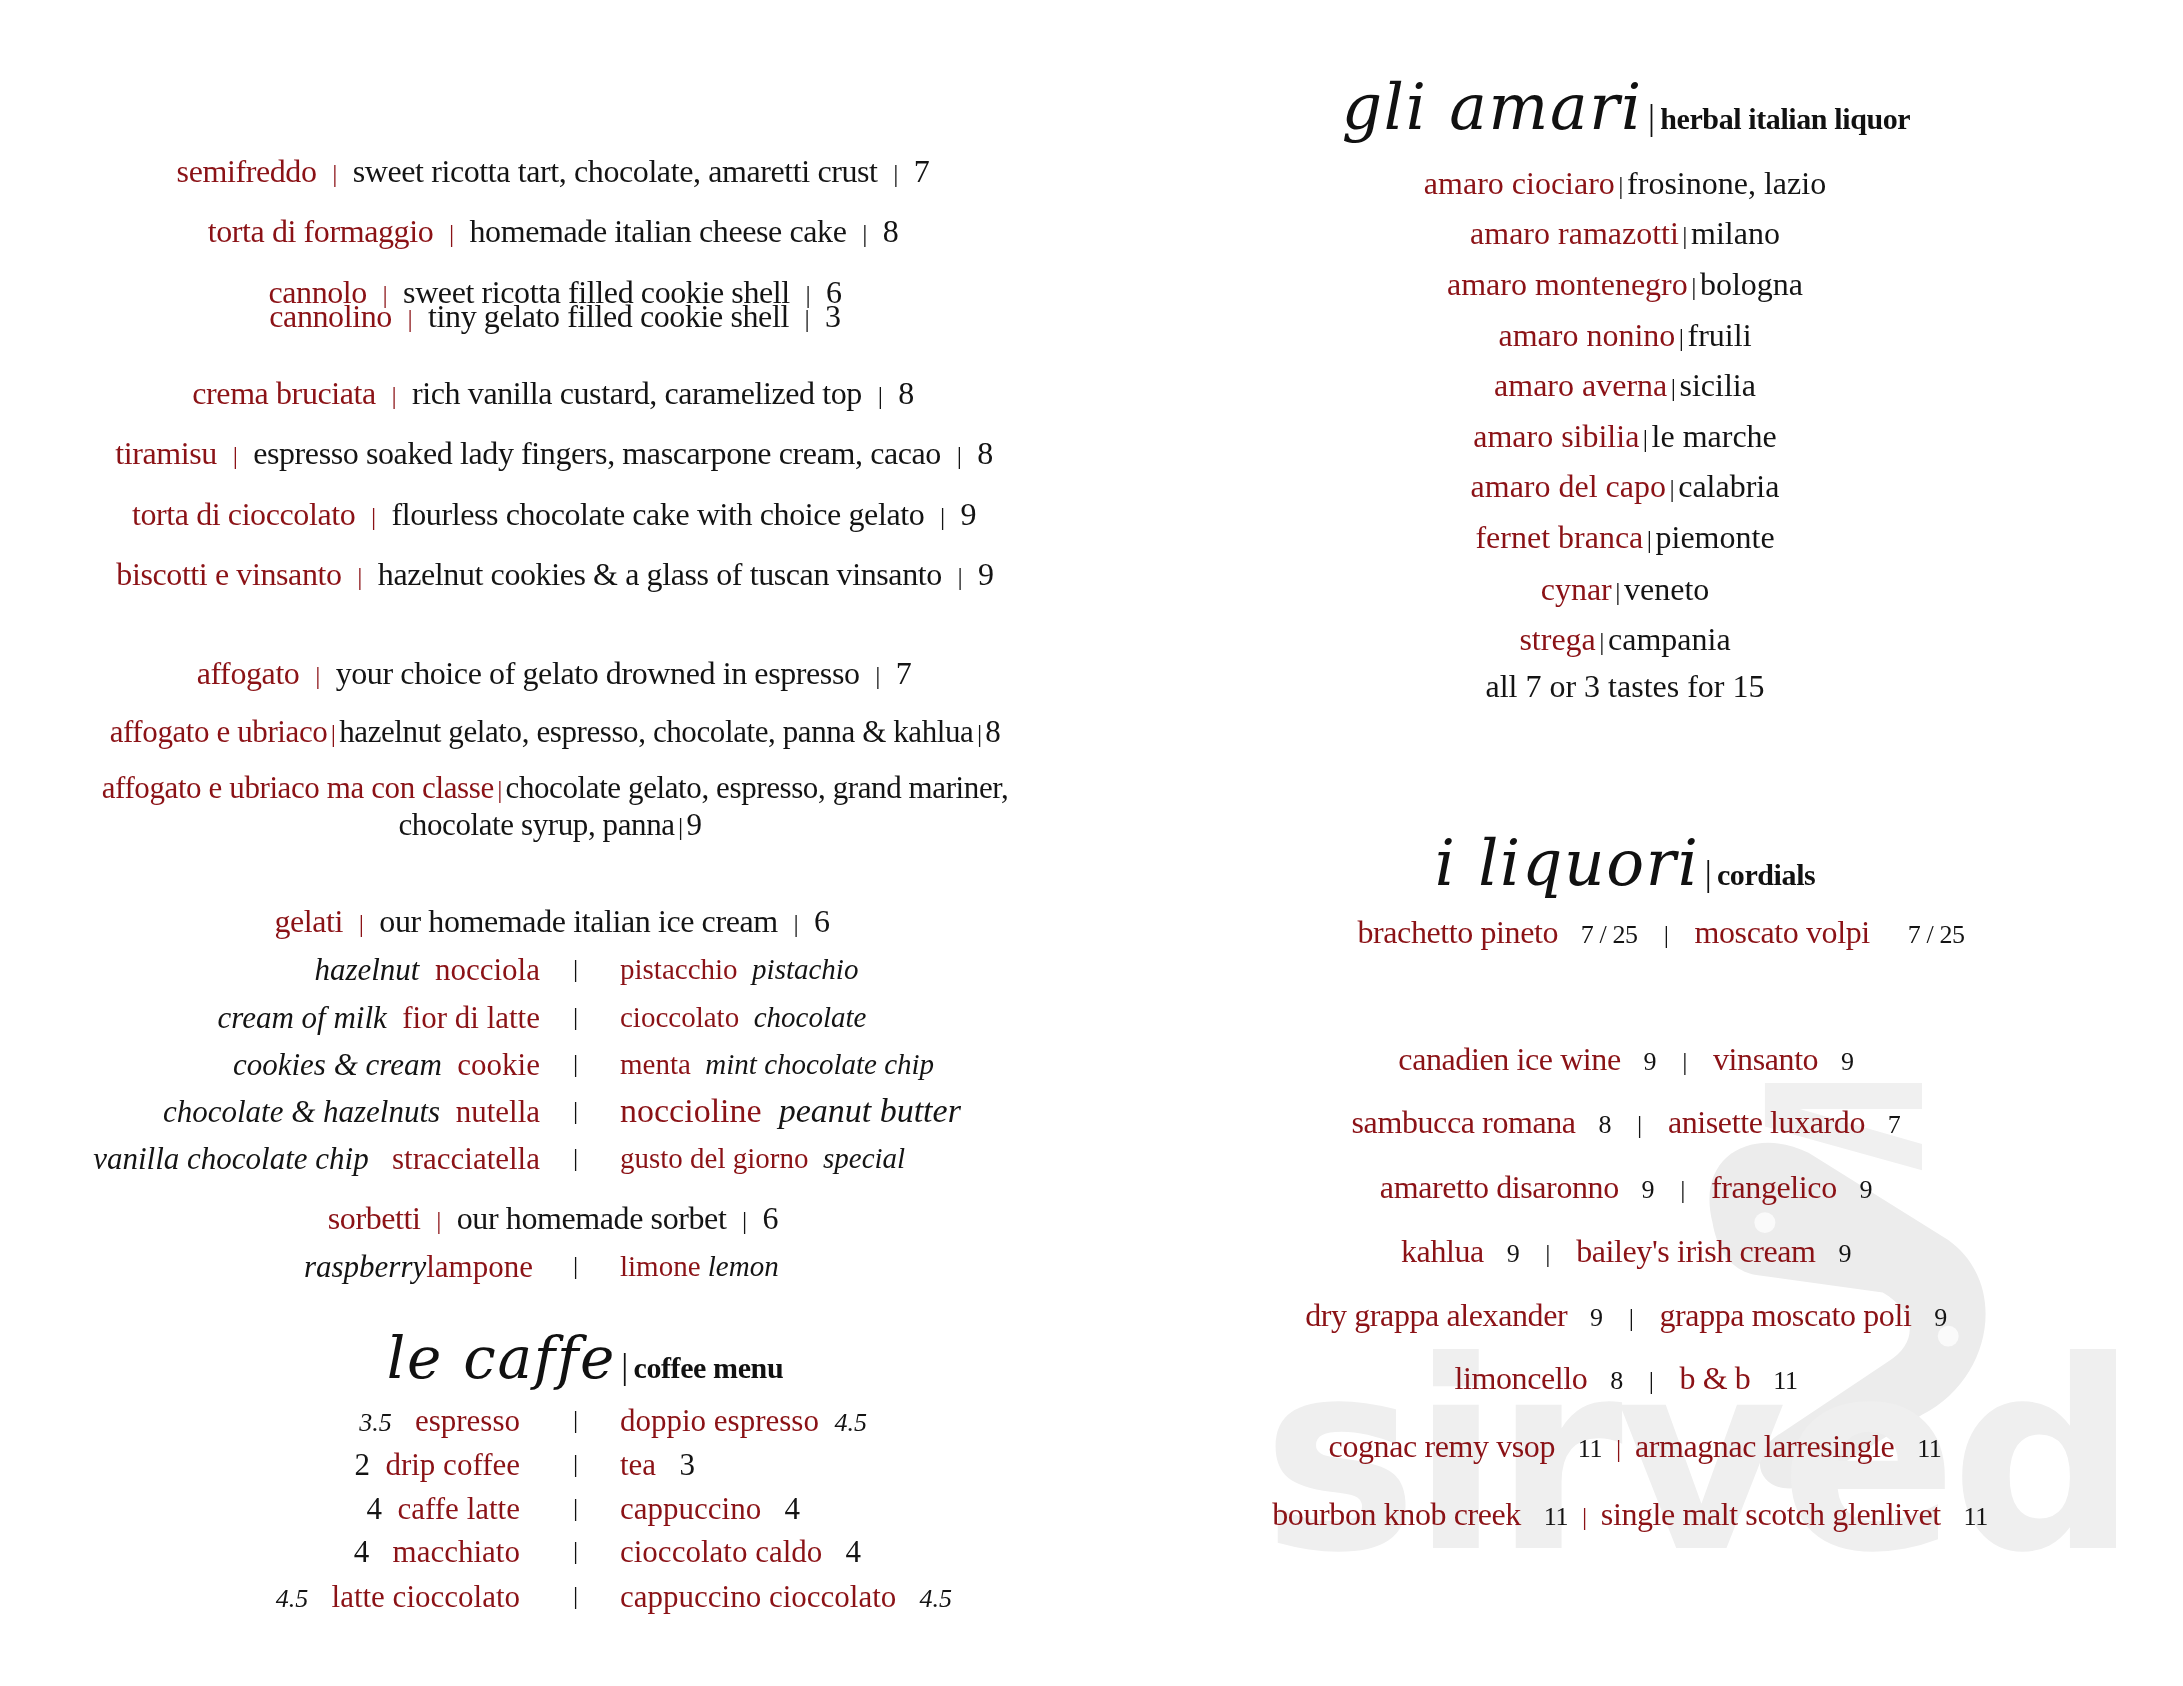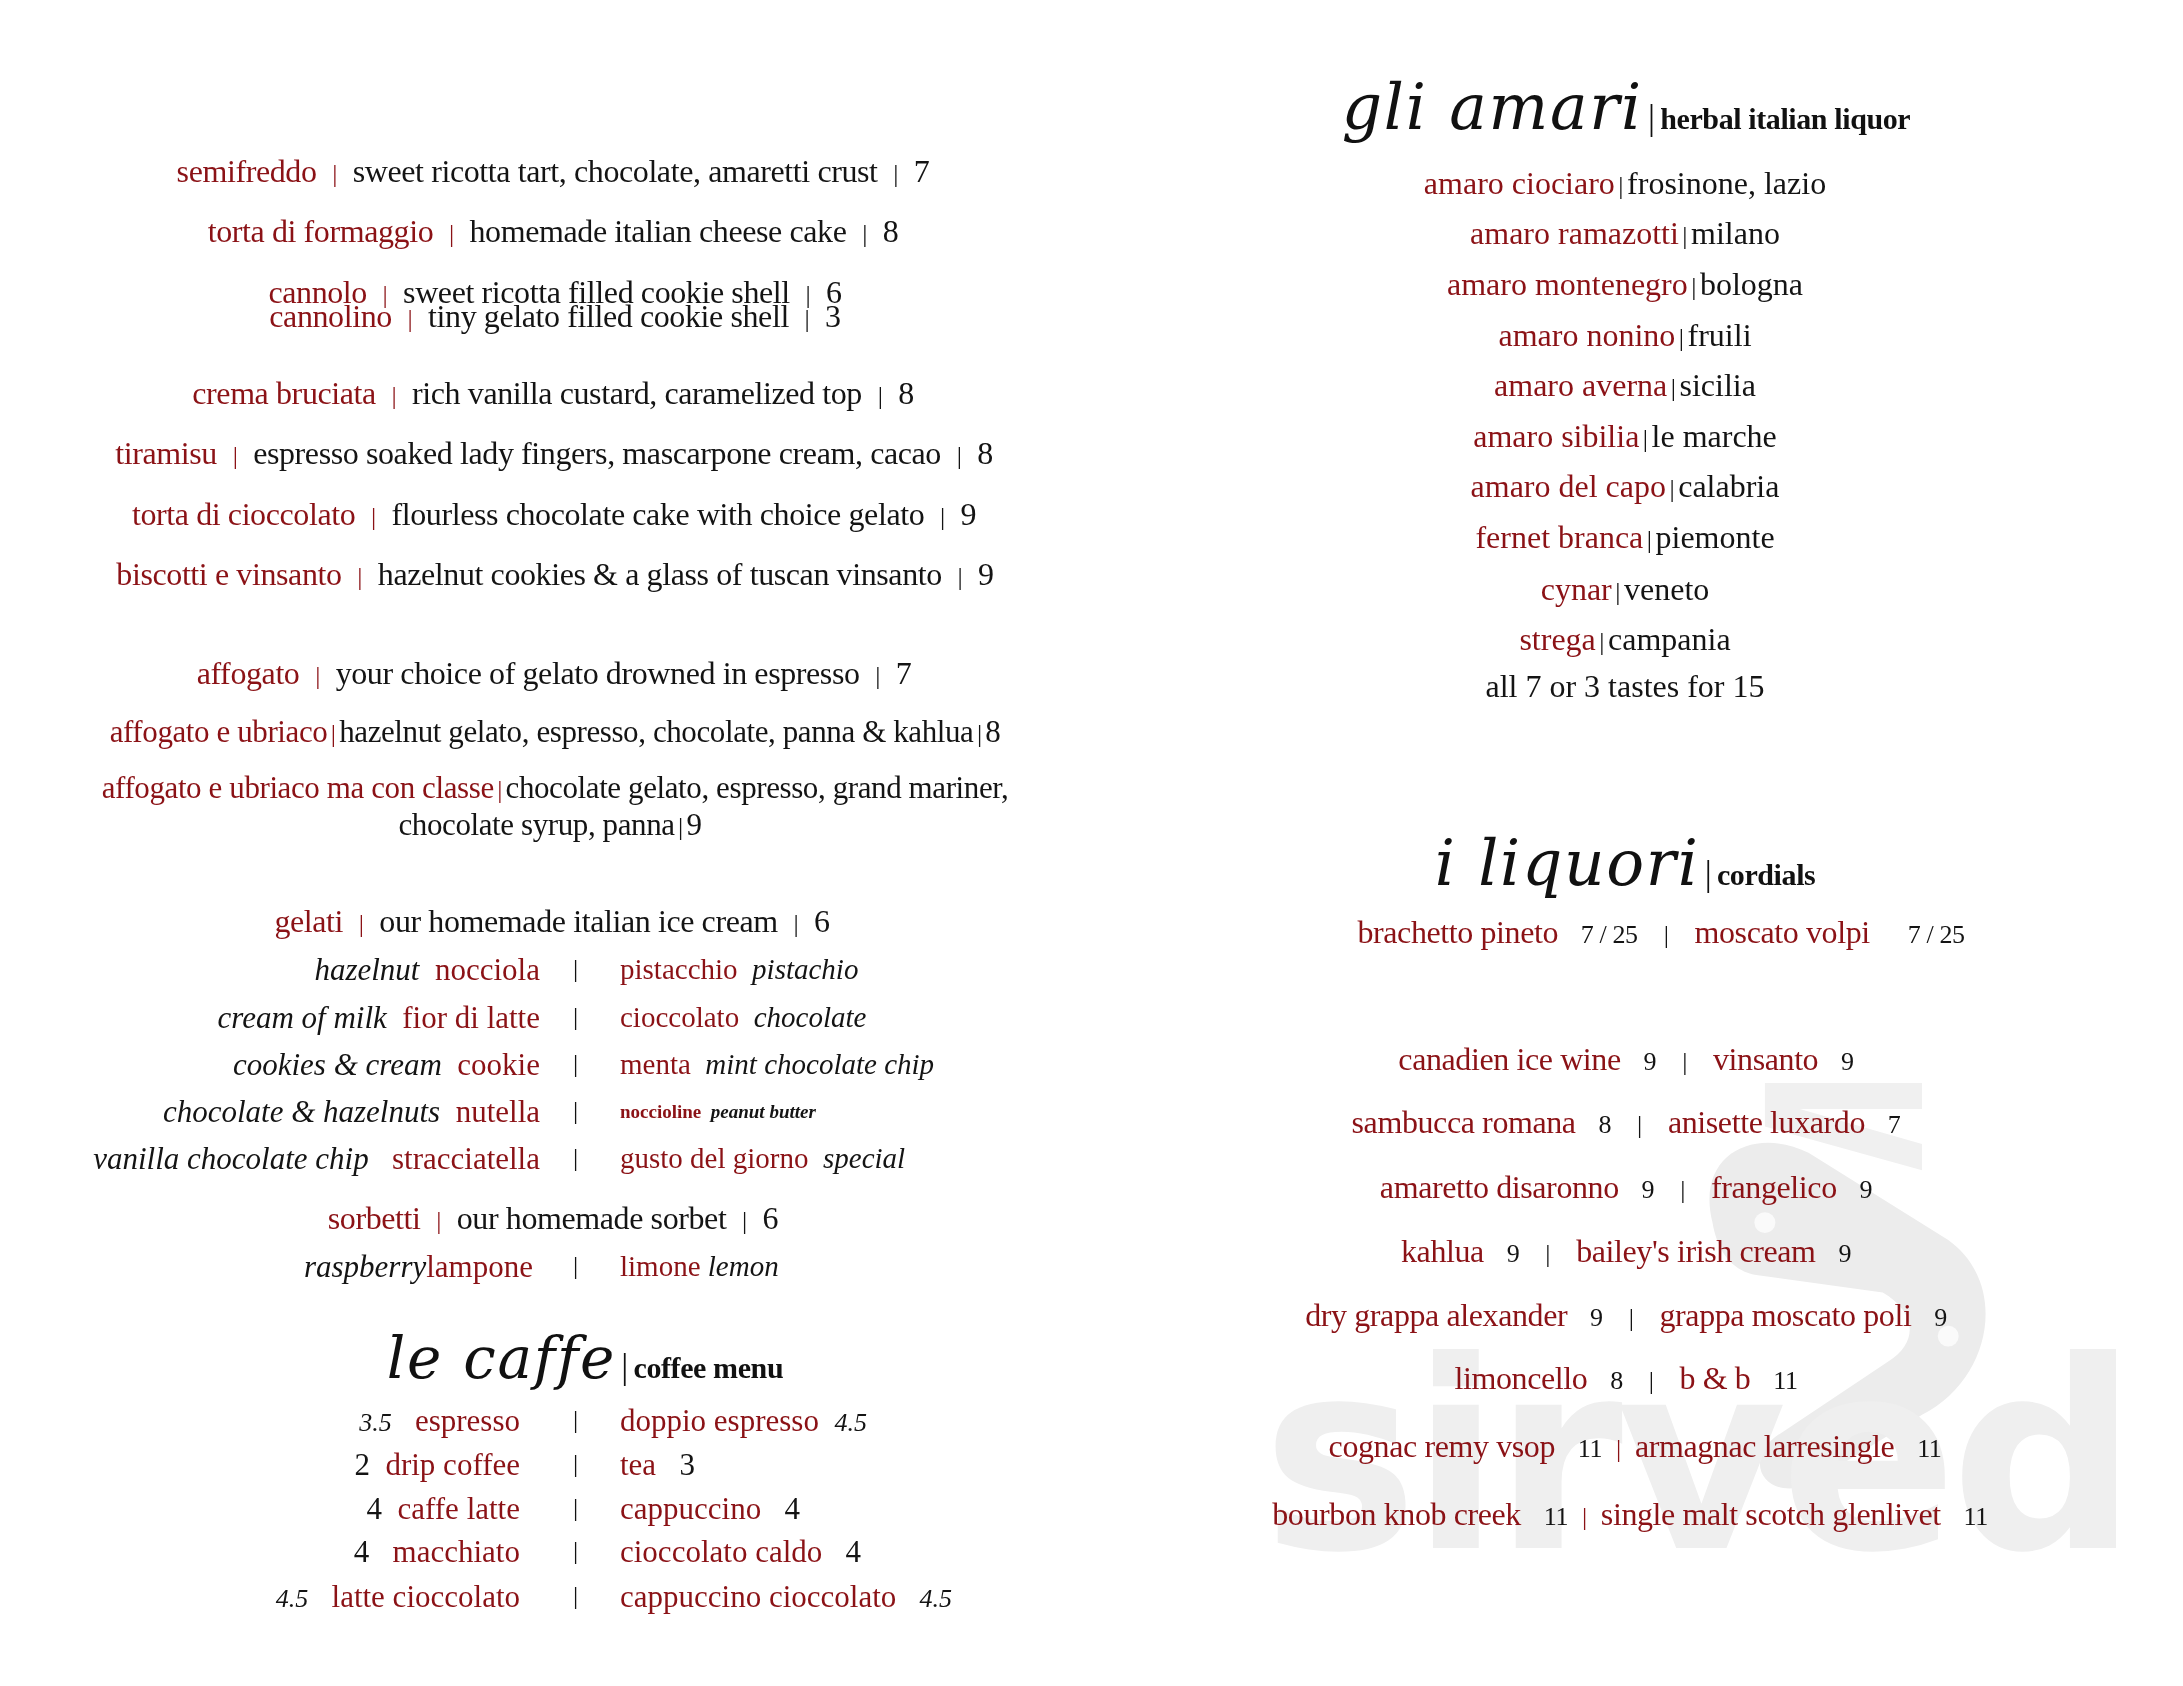--- a/index.html
+++ b/index.html
@@ -93,21 +93,21 @@
   <div class="gel gel-left" style="right:1644px; top:1017px;"><span class="blk it">cream of milk</span>&nbsp;&nbsp;<span class="red">fior di latte</span></div>
   <div class="gel" style="left:573px; top:1017px; font-size:26px;">|</div>
   <div class="gel" style="left:620px; top:1017px; font-size:29px;"><span class="red">cioccolato</span>&nbsp;&nbsp;<span class="blk it">chocolate</span></div>
 
   <div class="gel gel-left" style="right:1644px; top:1064px;"><span class="blk it">cookies &amp; cream</span>&nbsp;&nbsp;<span class="red">cookie</span></div>
   <div class="gel" style="left:573px; top:1064px; font-size:26px;">|</div>
   <div class="gel" style="left:620px; top:1064px; font-size:29px;"><span class="red">menta</span>&nbsp;&nbsp;<span class="blk it">mint chocolate chip</span></div>
 
   <div class="gel gel-left" style="right:1644px; top:1111px;"><span class="blk it">chocolate &amp; hazelnuts</span>&nbsp;&nbsp;<span class="red">nutella</span></div>
   <div class="gel" style="left:573px; top:1111px; font-size:26px;">|</div>
-  <div class="gel" style="left:620px; top:1111px; font-size:19px;font-weight:bold;"><span class="red">noccioline</span>&nbsp;&nbsp;<span class="blk it">peanut butter</span></div>
+  <div class="gel" style="left:620px; top:1111px; font-size:34px;"><span class="red">noccioline</span>&nbsp;&nbsp;<span class="blk it">peanut butter</span></div>
 
   <div class="gel gel-left" style="right:1644px; top:1158px;margin-left:20px;"><span class="blk it">vanilla chocolate chip</span>&nbsp;&nbsp;&nbsp;<span class="red">stracciatella</span></div>
   <div class="gel" style="left:573px; top:1158px; font-size:26px;">|</div>
   <div class="gel" style="left:620px; top:1158px; font-size:29px;"><span class="red">gusto del giorno</span>&nbsp;&nbsp;<span class="blk it">special</span></div>
 
   <div class="line" style="left:553px; top:1218px;">
     <span class="red">sorbetti</span><span class="sep">|</span><span class="blk">our homemade sorbet</span><span class="sep b">|</span><span class="price">6</span>
   </div>
   <div class="gel gel-left" style="right:1651px; top:1266px;"><span class="blk it">raspberry</span><span class="red">lampone</span></div>
   <div class="gel" style="left:573px; top:1266px; font-size:26px;">|</div>

